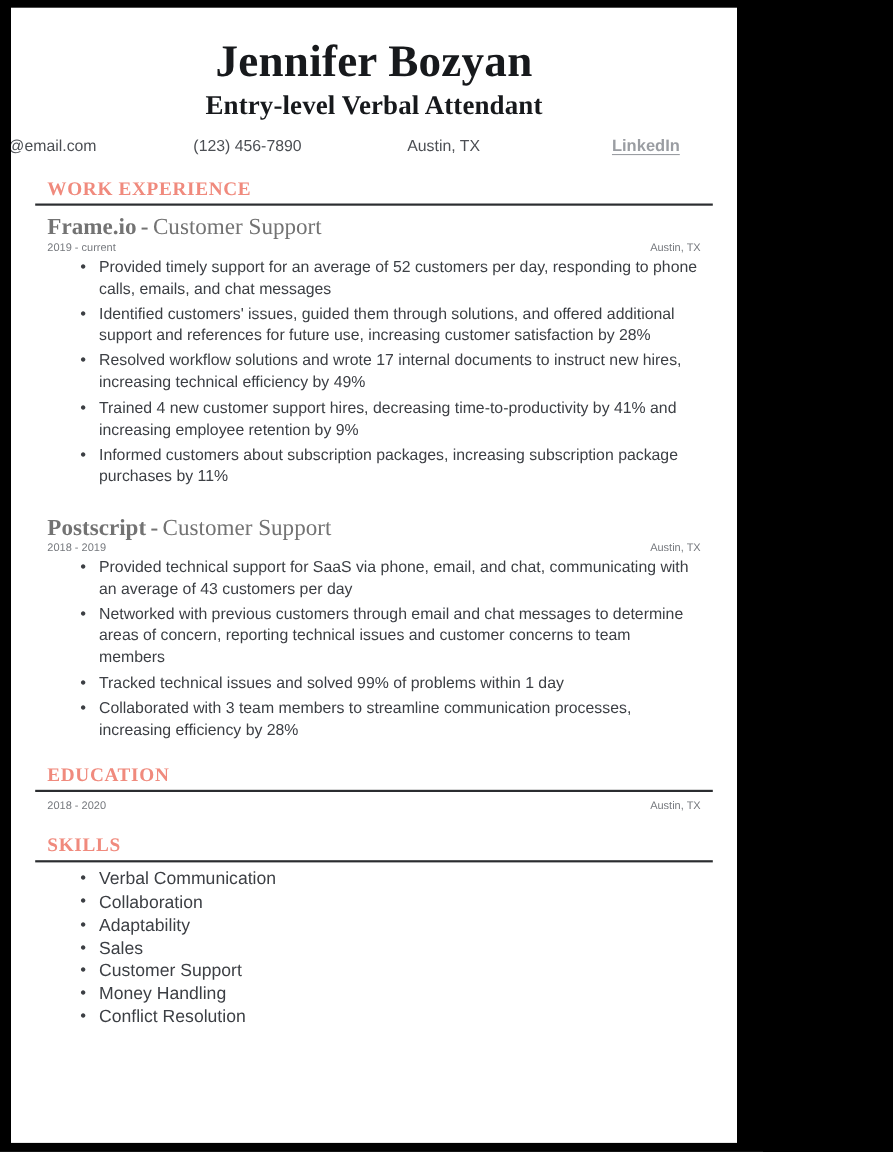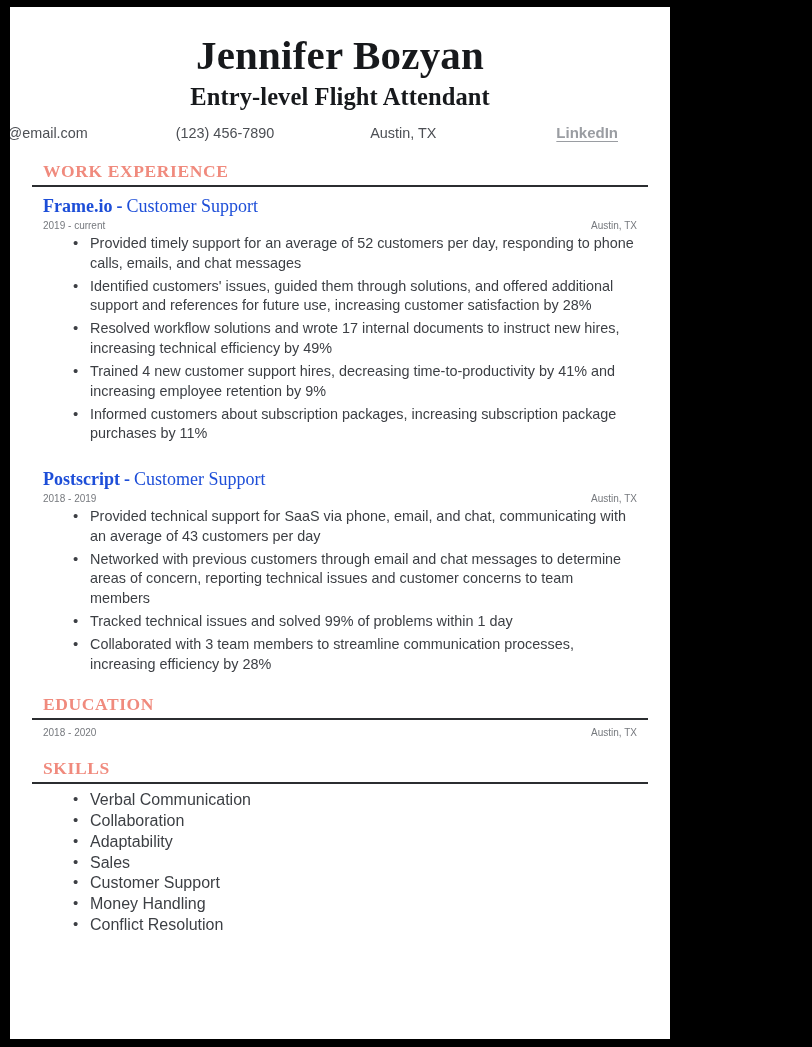--- a/index.html
+++ b/index.html
@@ -95,23 +95,23 @@
     margin: 4px 0 0 0;
     padding: 0;
     height: 0;
   }
 
   .entry { margin-top: 7px; }
   .entry + .entry { margin-top: 23px; }
 
   .entry-title {
     font-family: "Liberation Serif", serif;
-    font-size: 18px;
+    font-size: 21px;
     line-height: 24px;
-    color: #1d4ed8;
+    color: #737373;
     padding-left: 11px;
   }
   .entry-org { font-weight: bold; }
   .entry-dash { font-weight: bold; padding: 0 4px; }
   .entry-role { font-weight: normal; }
 
   .entry-meta {
     display: flex;
     justify-content: space-between;
     align-items: baseline;
@@ -168,21 +168,21 @@
   }
 </style>
 </head>
 <body>
 
 <div id="page-frame">
   <div class="sheet">
 
     <div>
       <div class="name">Jennifer Bozyan</div>
-      <div class="subtitle">Entry-level Flight Attendant</div>
+      <div class="subtitle">Entry-level Verbal Attendant</div>
       <div class="contact-row">
         <span class="contact-item spacer-a">j.bozyan@email.com</span>
         <span class="contact-item spacer-b">(123) 456-7890</span>
         <span class="contact-item spacer-c">Austin, TX</span>
         <span class="contact-link">LinkedIn</span>
       </div>
     </div>
 
     <div class="section">
       <div class="section-heading">WORK EXPERIENCE</div>

